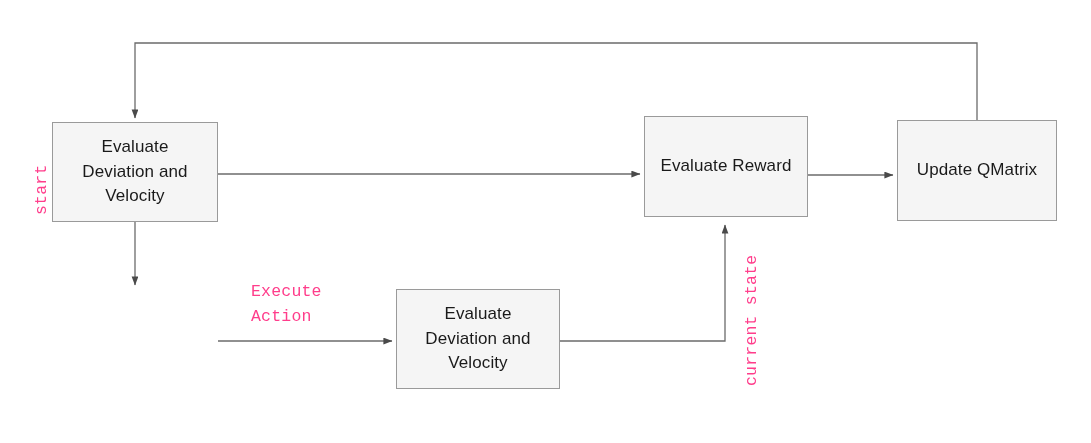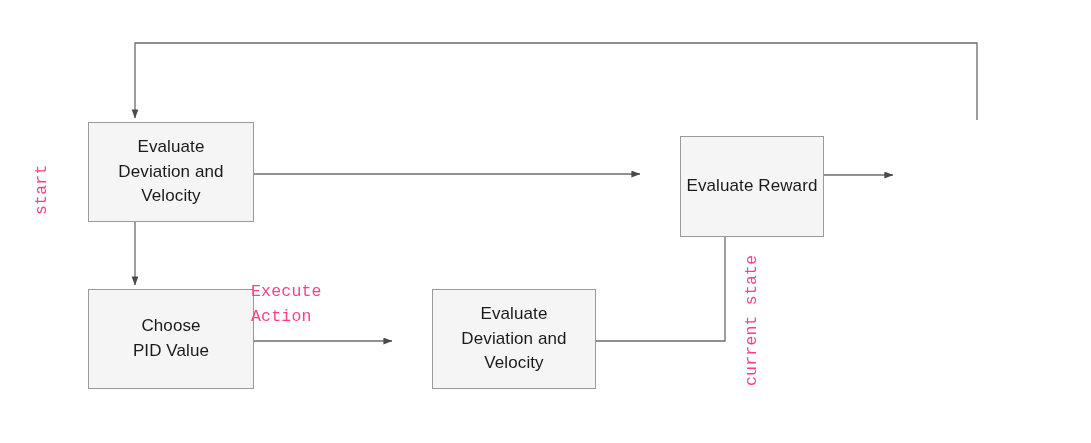--- a/index.html
+++ b/index.html
@@ -32,21 +32,20 @@
     display: flex;
     align-items: center;
     justify-content: center;
     text-align: center;
     color: #1a1a1a;
     font-family: "Liberation Sans", sans-serif;
     font-size: 17px;
     line-height: 1.45;
     letter-spacing: 0.1px;
     white-space: pre-line;
-    margin-left: 36px;
   }
   .edge-label {
     position: absolute;
     color: #ff3d8b;
     font-family: "Liberation Mono", monospace;
     font-size: 16.5px;
     line-height: 1.5;
     white-space: pre-line;
     letter-spacing: 0.2px;
   }
@@ -82,29 +81,28 @@
       <path d="M 560 341 L 725 341 L 725 225" marker-end="url(#arrow)"></path>
     </g>
   </svg>
 
   <div class="node" style="left:52px; top:122px; width:166px; height:100px;">
     <span>Evaluate
 Deviation and
 Velocity</span>
   </div>
 
-  <div class="node" style="left:644px; top:136px; width:144px; height:101px;">
+  <div class="node" style="left:644px; top:116px; width:164px; height:101px;">
     <span>Evaluate Reward</span>
   </div>
 
+  <div class="node" style="left:897px; top:120px; width:160px; height:101px;">
+    <span>Update QMatrix</span>
+  </div>
 
-  <div class="node" style="left:52px; top:289px; width:166px; height:100px;">
-    <span>Choose
-PID Value</span>
-  </div>
 
   <div class="node" style="left:396px; top:289px; width:164px; height:100px;">
     <span>Evaluate
 Deviation and
 Velocity</span>
   </div>
 
   <div class="edge-label vertical" style="left:30px; top:215px;">start</div>
 
 

